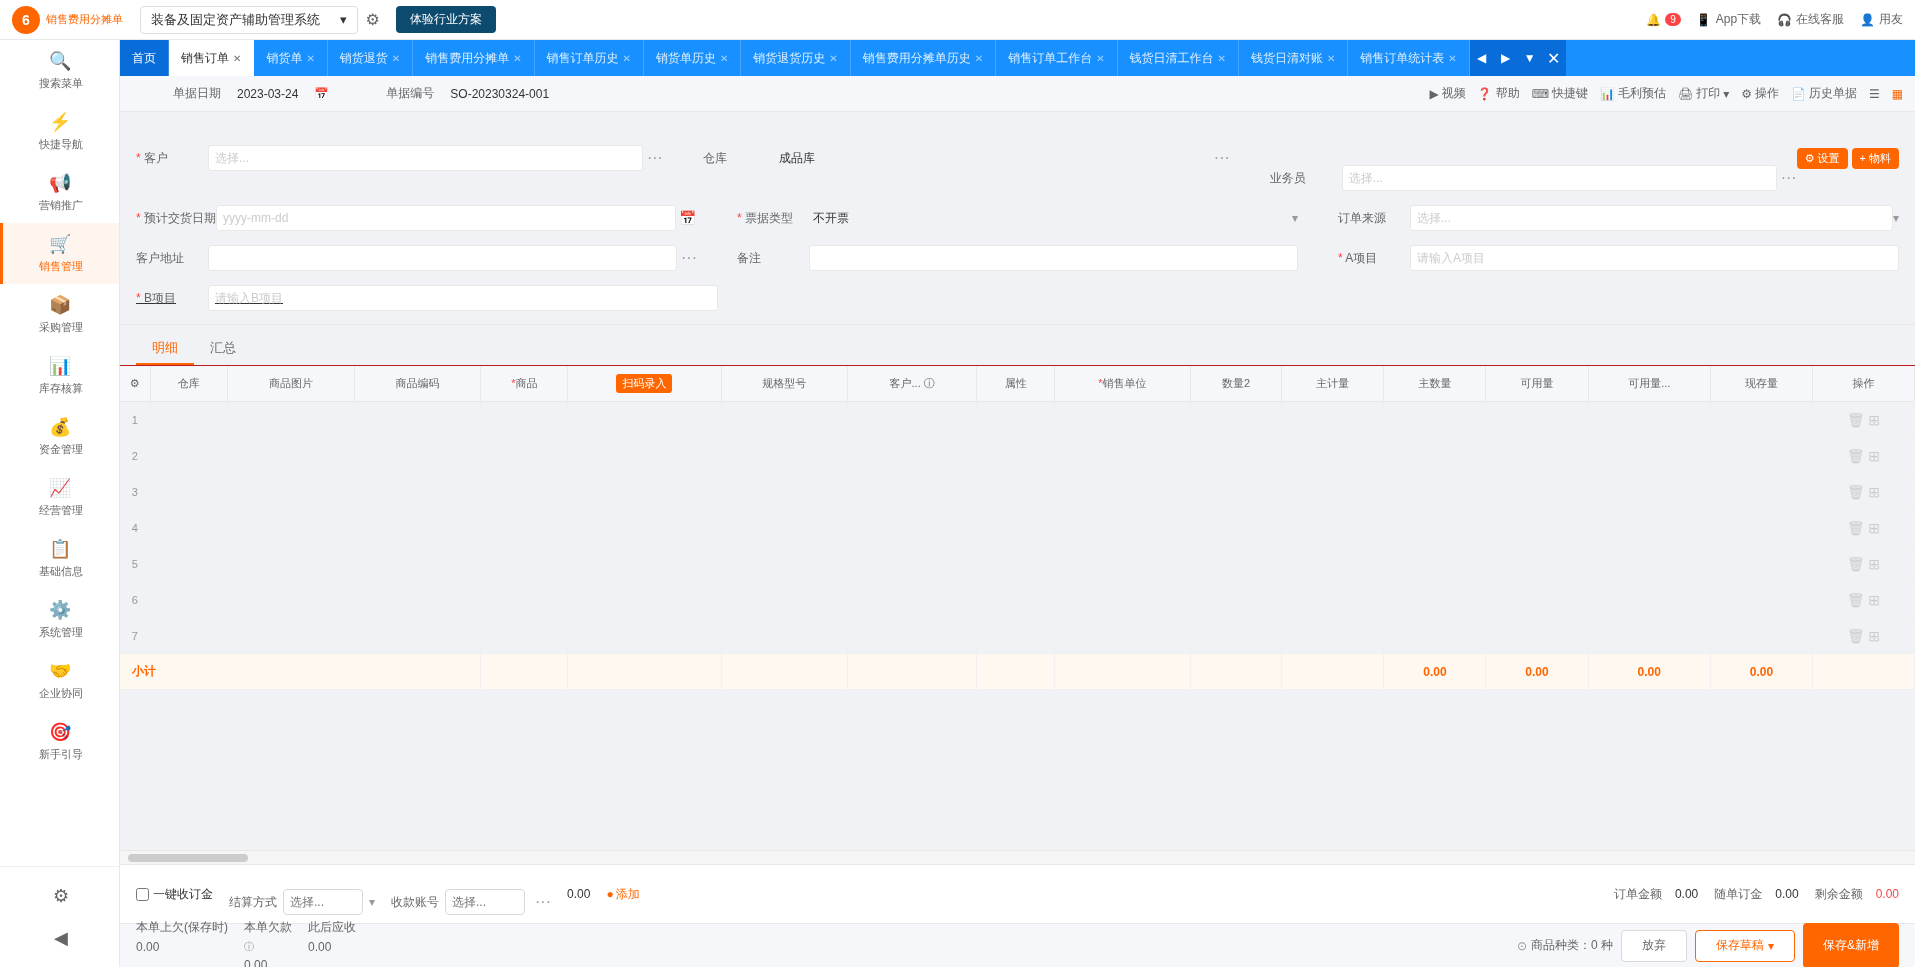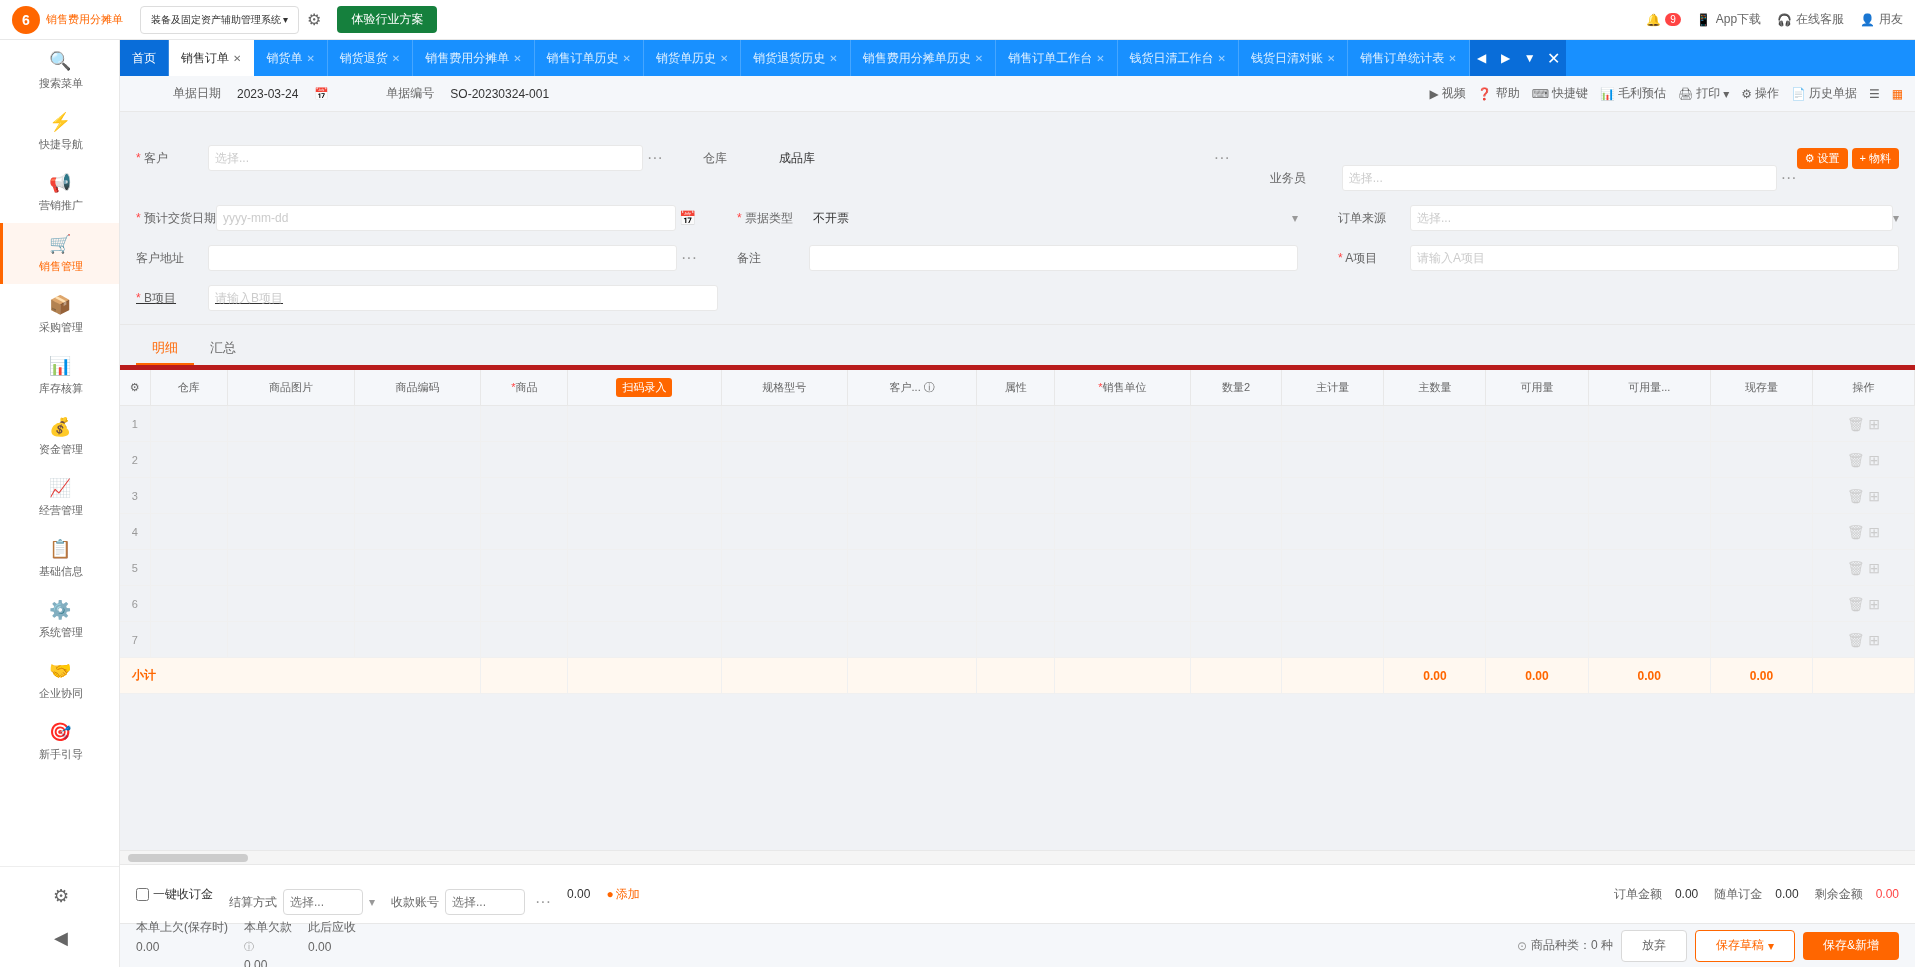--- a/index.html
+++ b/index.html
@@ -3,23 +3,23 @@
   <meta charset="utf-8">
   <style>
     * { box-sizing: border-box; margin: 0; padding: 0; }
     body { font-family: 'Microsoft YaHei', Arial, sans-serif; font-size: 12px; background: #f0f2f5; color: #333; overflow: hidden; }
     
     
     .top-bar { height: 40px; background: #fff; display: flex; align-items: center; padding: 0 12px; border-bottom: 1px solid #e8e8e8; gap: 8px; }
     .logo-area { display: flex; align-items: center; gap: 6px; width: 120px; }
     .logo-icon { width: 28px; height: 28px; background: #ff6600; border-radius: 50%; display: flex; align-items: center; justify-content: center; color: white; font-size: 14px; font-weight: bold; flex-shrink: 0; }
     .logo-text { font-size: 11px; color: #ff6600; line-height: 1.3; }
-    .system-title { display: flex; align-items: center; gap: 2px; font-size: 10px; color: #333; padding: 0 10px; border: 1px solid #ddd; border-radius: 4px; height: 28px; cursor: pointer; }
+    .system-title { display: flex; align-items: center; gap: 20px; font-size: 13px; color: #333; padding: 0 10px; border: 1px solid #ddd; border-radius: 4px; height: 28px; cursor: pointer; }
     .top-actions { margin-left: 8px; }
-    .btn-orange { background: #15803d; color: white; border: none; border-radius: 4px; padding: 5px 14px; font-size: 12px; cursor: pointer; }
+    .btn-orange { background: #0c4a6e; color: white; border: none; border-radius: 4px; padding: 5px 14px; font-size: 12px; cursor: pointer; }
     .top-right { margin-left: auto; display: flex; align-items: center; gap: 16px; font-size: 12px; color: #666; }
     .top-right-item { display: flex; align-items: center; gap: 4px; cursor: pointer; }
     .badge { background: #ff4444; color: white; border-radius: 10px; padding: 1px 5px; font-size: 10px; }
 
     
     .layout { display: flex; height: calc(100vh - 40px); }
     .sidebar { width: 120px; background: #fff; border-right: 1px solid #e8e8e8; display: flex; flex-direction: column; flex-shrink: 0; }
     .sidebar-item { display: flex; flex-direction: column; align-items: center; padding: 10px 4px; cursor: pointer; color: #666; font-size: 11px; gap: 4px; border-left: 3px solid transparent; }
     .sidebar-item.active { background: #fff5ef; color: #ff6600; border-left-color: #ff6600; }
     .sidebar-icon { font-size: 18px; }
@@ -38,21 +38,21 @@
     
     
     .toolbar { height: 36px; background: #f5f7fa; border-bottom: 1px solid #e8e8e8; display: flex; align-items: center; padding: 0 12px; gap: 16px; font-size: 12px; flex-shrink: 0; }
     .toolbar-label { color: #666; margin-left: 41px; }
     .toolbar-value { color: #333; font-weight: 500; }
     .toolbar-right { margin-left: auto; display: flex; align-items: center; gap: 12px; }
     .toolbar-btn { display: flex; align-items: center; gap: 3px; color: #666; cursor: pointer; font-size: 12px; }
     .btn-orange-sm { background: #ff6600; color: white; border: none; border-radius: 4px; padding: 3px 8px; font-size: 11px; cursor: pointer; display: flex; align-items: center; gap: 3px; white-space: nowrap; }
 
     
-    .table-tabs { display: flex; align-items: center; padding: 8px 16px 0; border-bottom: 5px solid #b91c1c; flex-shrink: 0; }
+    .table-tabs { display: flex; align-items: center; padding: 8px 16px 0; border-bottom: 1px solid #b91c1c; flex-shrink: 0; }
     .table-tab { padding: 6px 16px; font-size: 13px; cursor: pointer; border-bottom: 2px solid transparent; color: #666; }
     .table-tab.active { color: #ff6600; border-bottom-color: #ff6600; font-weight: 500; }
 
     
     .table-container { flex: 1; overflow: auto; }
     table { width: 100%; border-collapse: collapse; font-size: 12px; }
     thead tr { background: #f5f7fa; position: sticky; top: 0; z-index: 10; }
     th { padding: 8px 6px; text-align: center; color: #666; font-weight: normal; border-bottom: 1px solid #e8e8e8; border-right: 1px solid #e8e8e8; white-space: nowrap; font-size: 11px; }
     td { padding: 6px; text-align: center; border-bottom: 1px solid #f0f0f0; border-right: 1px solid #f0f0f0; height: 36px; }
     .row-num { color: #999; font-size: 11px; }
@@ -85,21 +85,21 @@
     .total-value.highlight { color: #ff4444; }
 
     
     .action-bar { height: 44px; background: #f5f7fa; border-top: 1px solid #e8e8e8; display: flex; align-items: center; padding: 0 16px; flex-shrink: 0; }
     .action-bar-left { display: flex; gap: 16px; font-size: 12px; color: #666; }
     .action-bar-left span { display: flex; align-items: flex-start; gap: 4px; flex-direction: column; }
     .action-bar-right { margin-left: auto; display: flex; gap: 8px; align-items: center; }
     .goods-count { color: #666; font-size: 12px; }
     .btn-discard { height: 32px; padding: 0 20px; border: 1px solid #d9d9d9; background: white; border-radius: 4px; cursor: pointer; font-size: 12px; color: #666; }
     .btn-save-draft { height: 32px; padding: 0 20px; border: 1px solid #ff6600; background: white; border-radius: 4px; cursor: pointer; font-size: 12px; color: #ff6600; display: flex; align-items: center; gap: 4px; }
-    .btn-save-new { height: 28px; padding: 0 20px; background: #ff6600; border: none; border-radius: 4px; cursor: pointer; font-size: 12px; color: white; }
+    .btn-save-new { height: 45px; padding: 0 20px; background: #ff6600; border: none; border-radius: 4px; cursor: pointer; font-size: 12px; color: white; }
 
     .content-with-right { display: flex; flex: 1; overflow: hidden; }
     .main-inner { flex: 1; display: flex; flex-direction: column; overflow: hidden; }
 
     .form-section { padding: 10px 16px; border-bottom: 1px solid #e8e8e8; }
     .field-group { display: flex; align-items: center; padding: 3px 0; }
     .fl { color: #666; white-space: nowrap; min-width: 72px; font-size: 12px; }
     .fl.req::before { content: '* '; color: #ff4444; }
     .fi { flex: 1; height: 26px; border: 1px solid #e8e8e8; border-radius: 3px; padding: 0 6px; font-size: 12px; background: white; outline: none; color: #333; min-width: 0; }
     .fi::placeholder { color: #ccc; }

